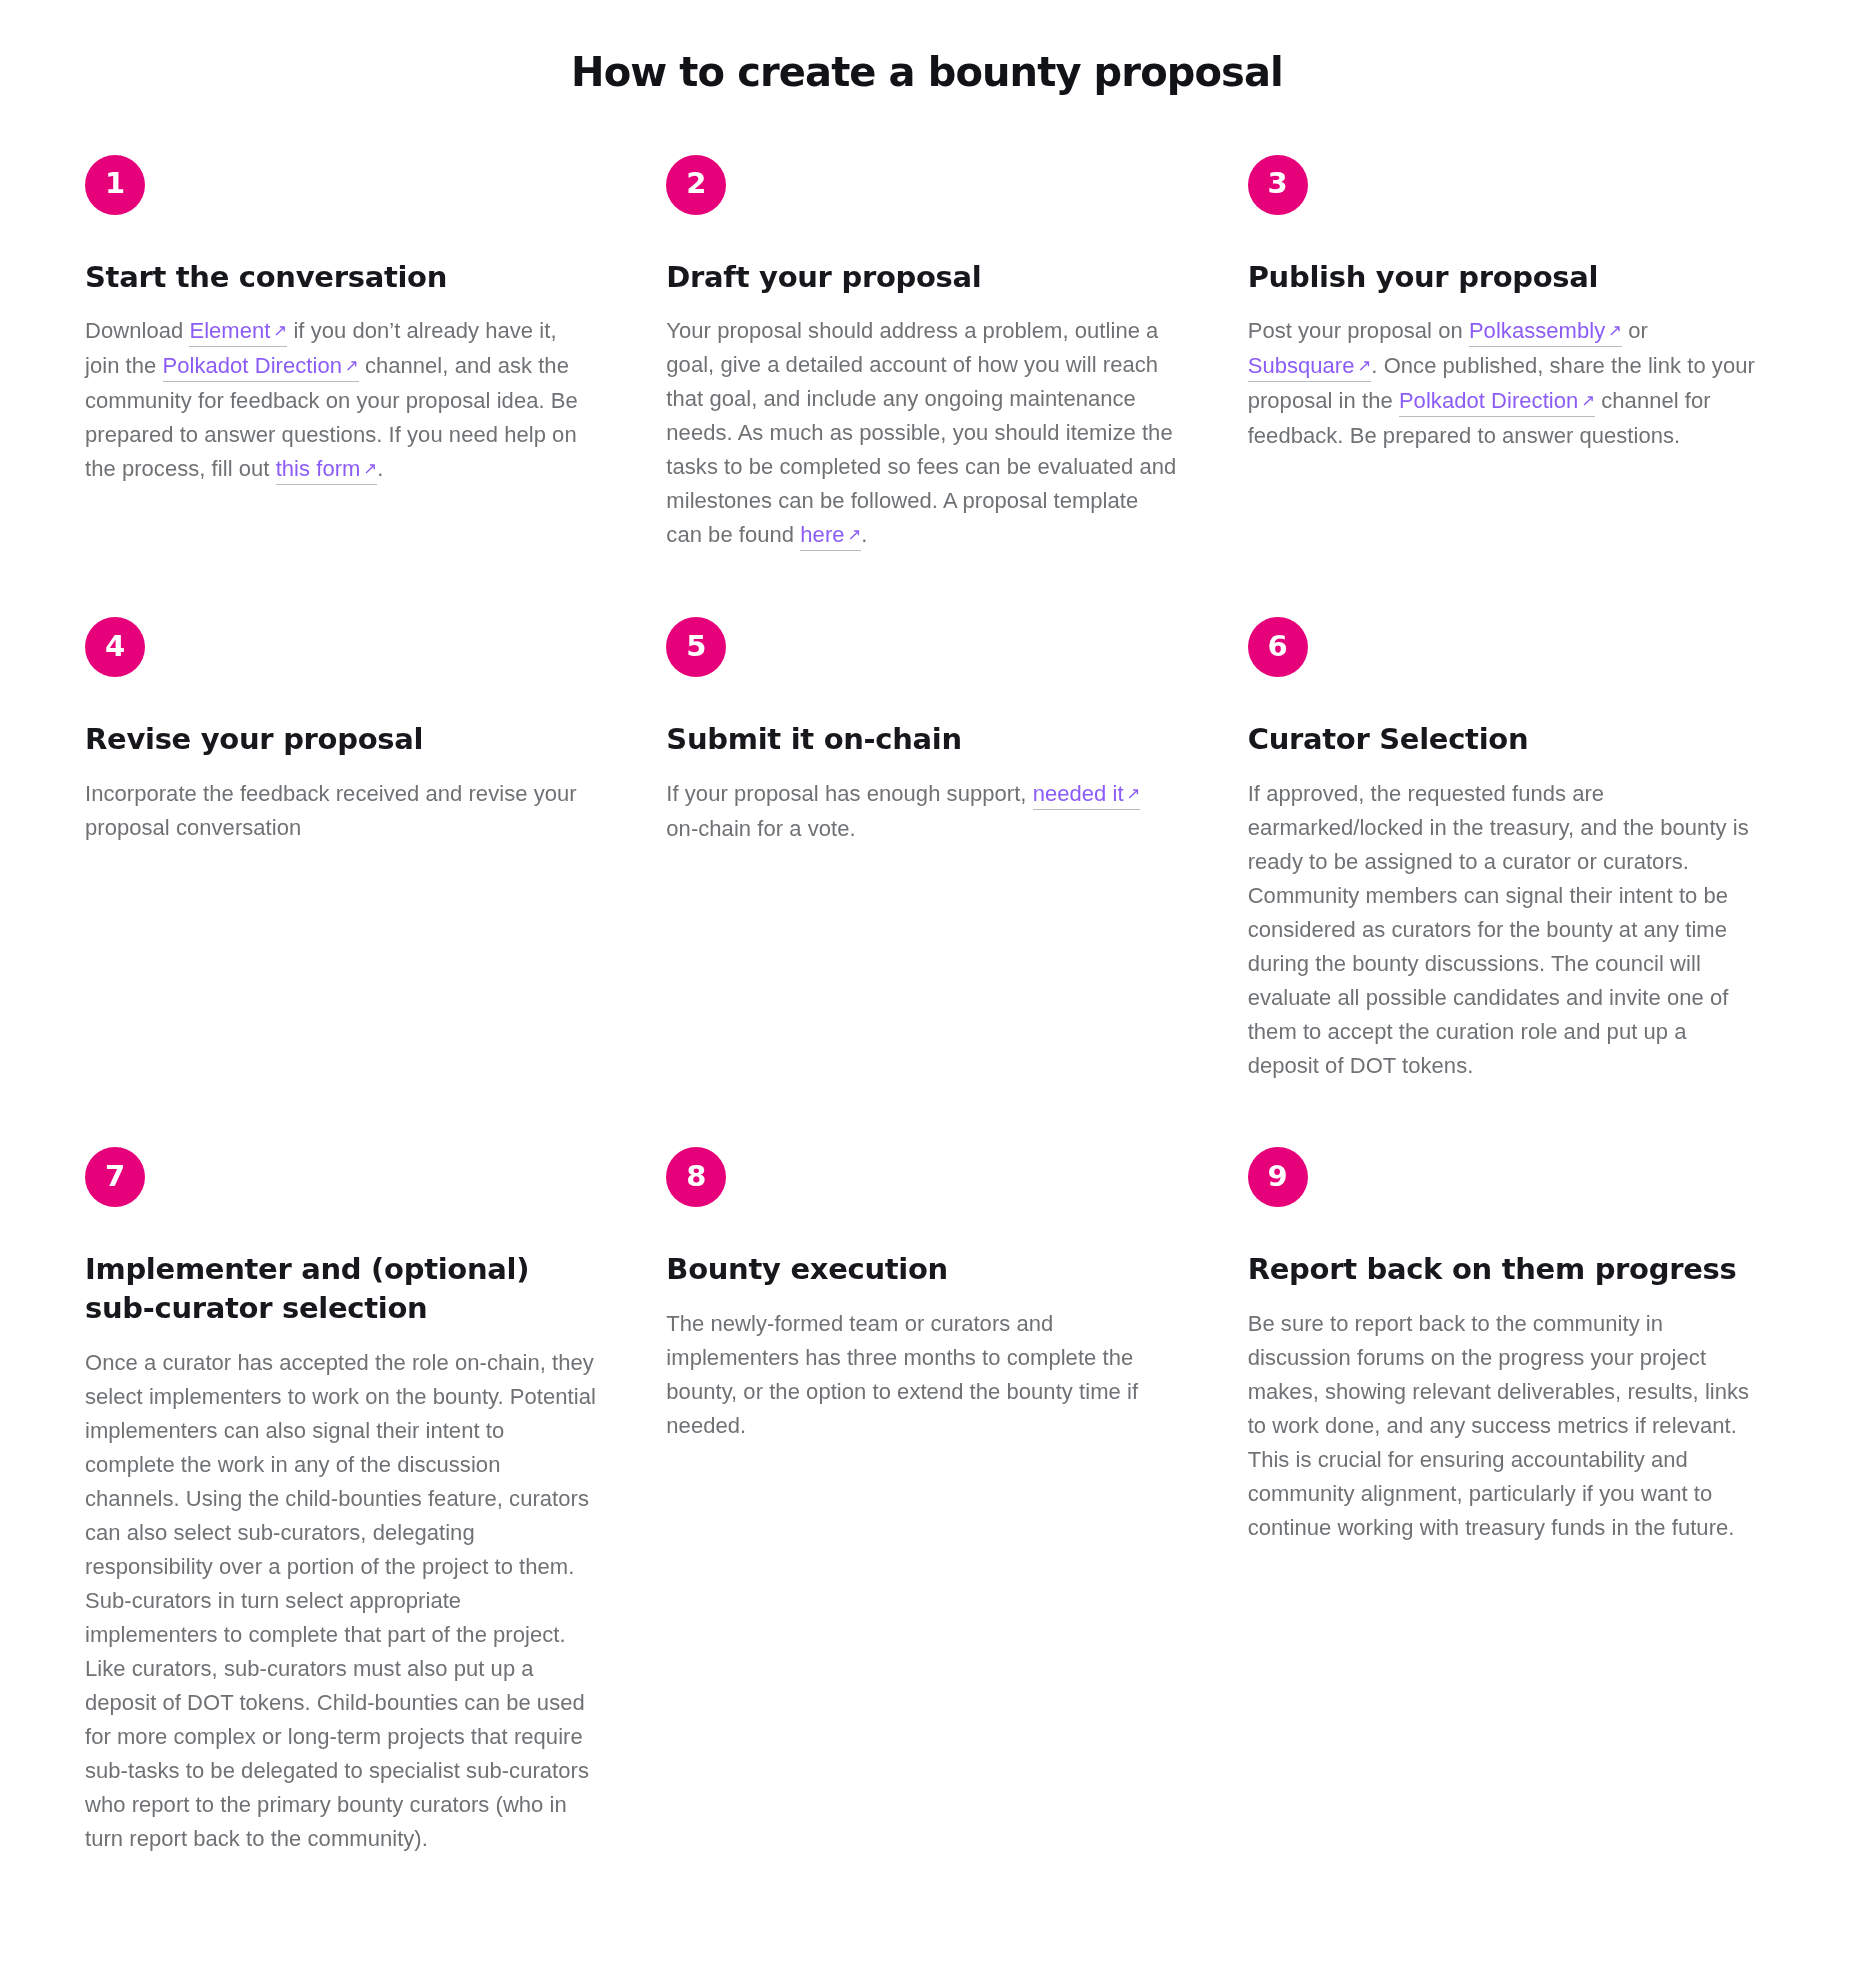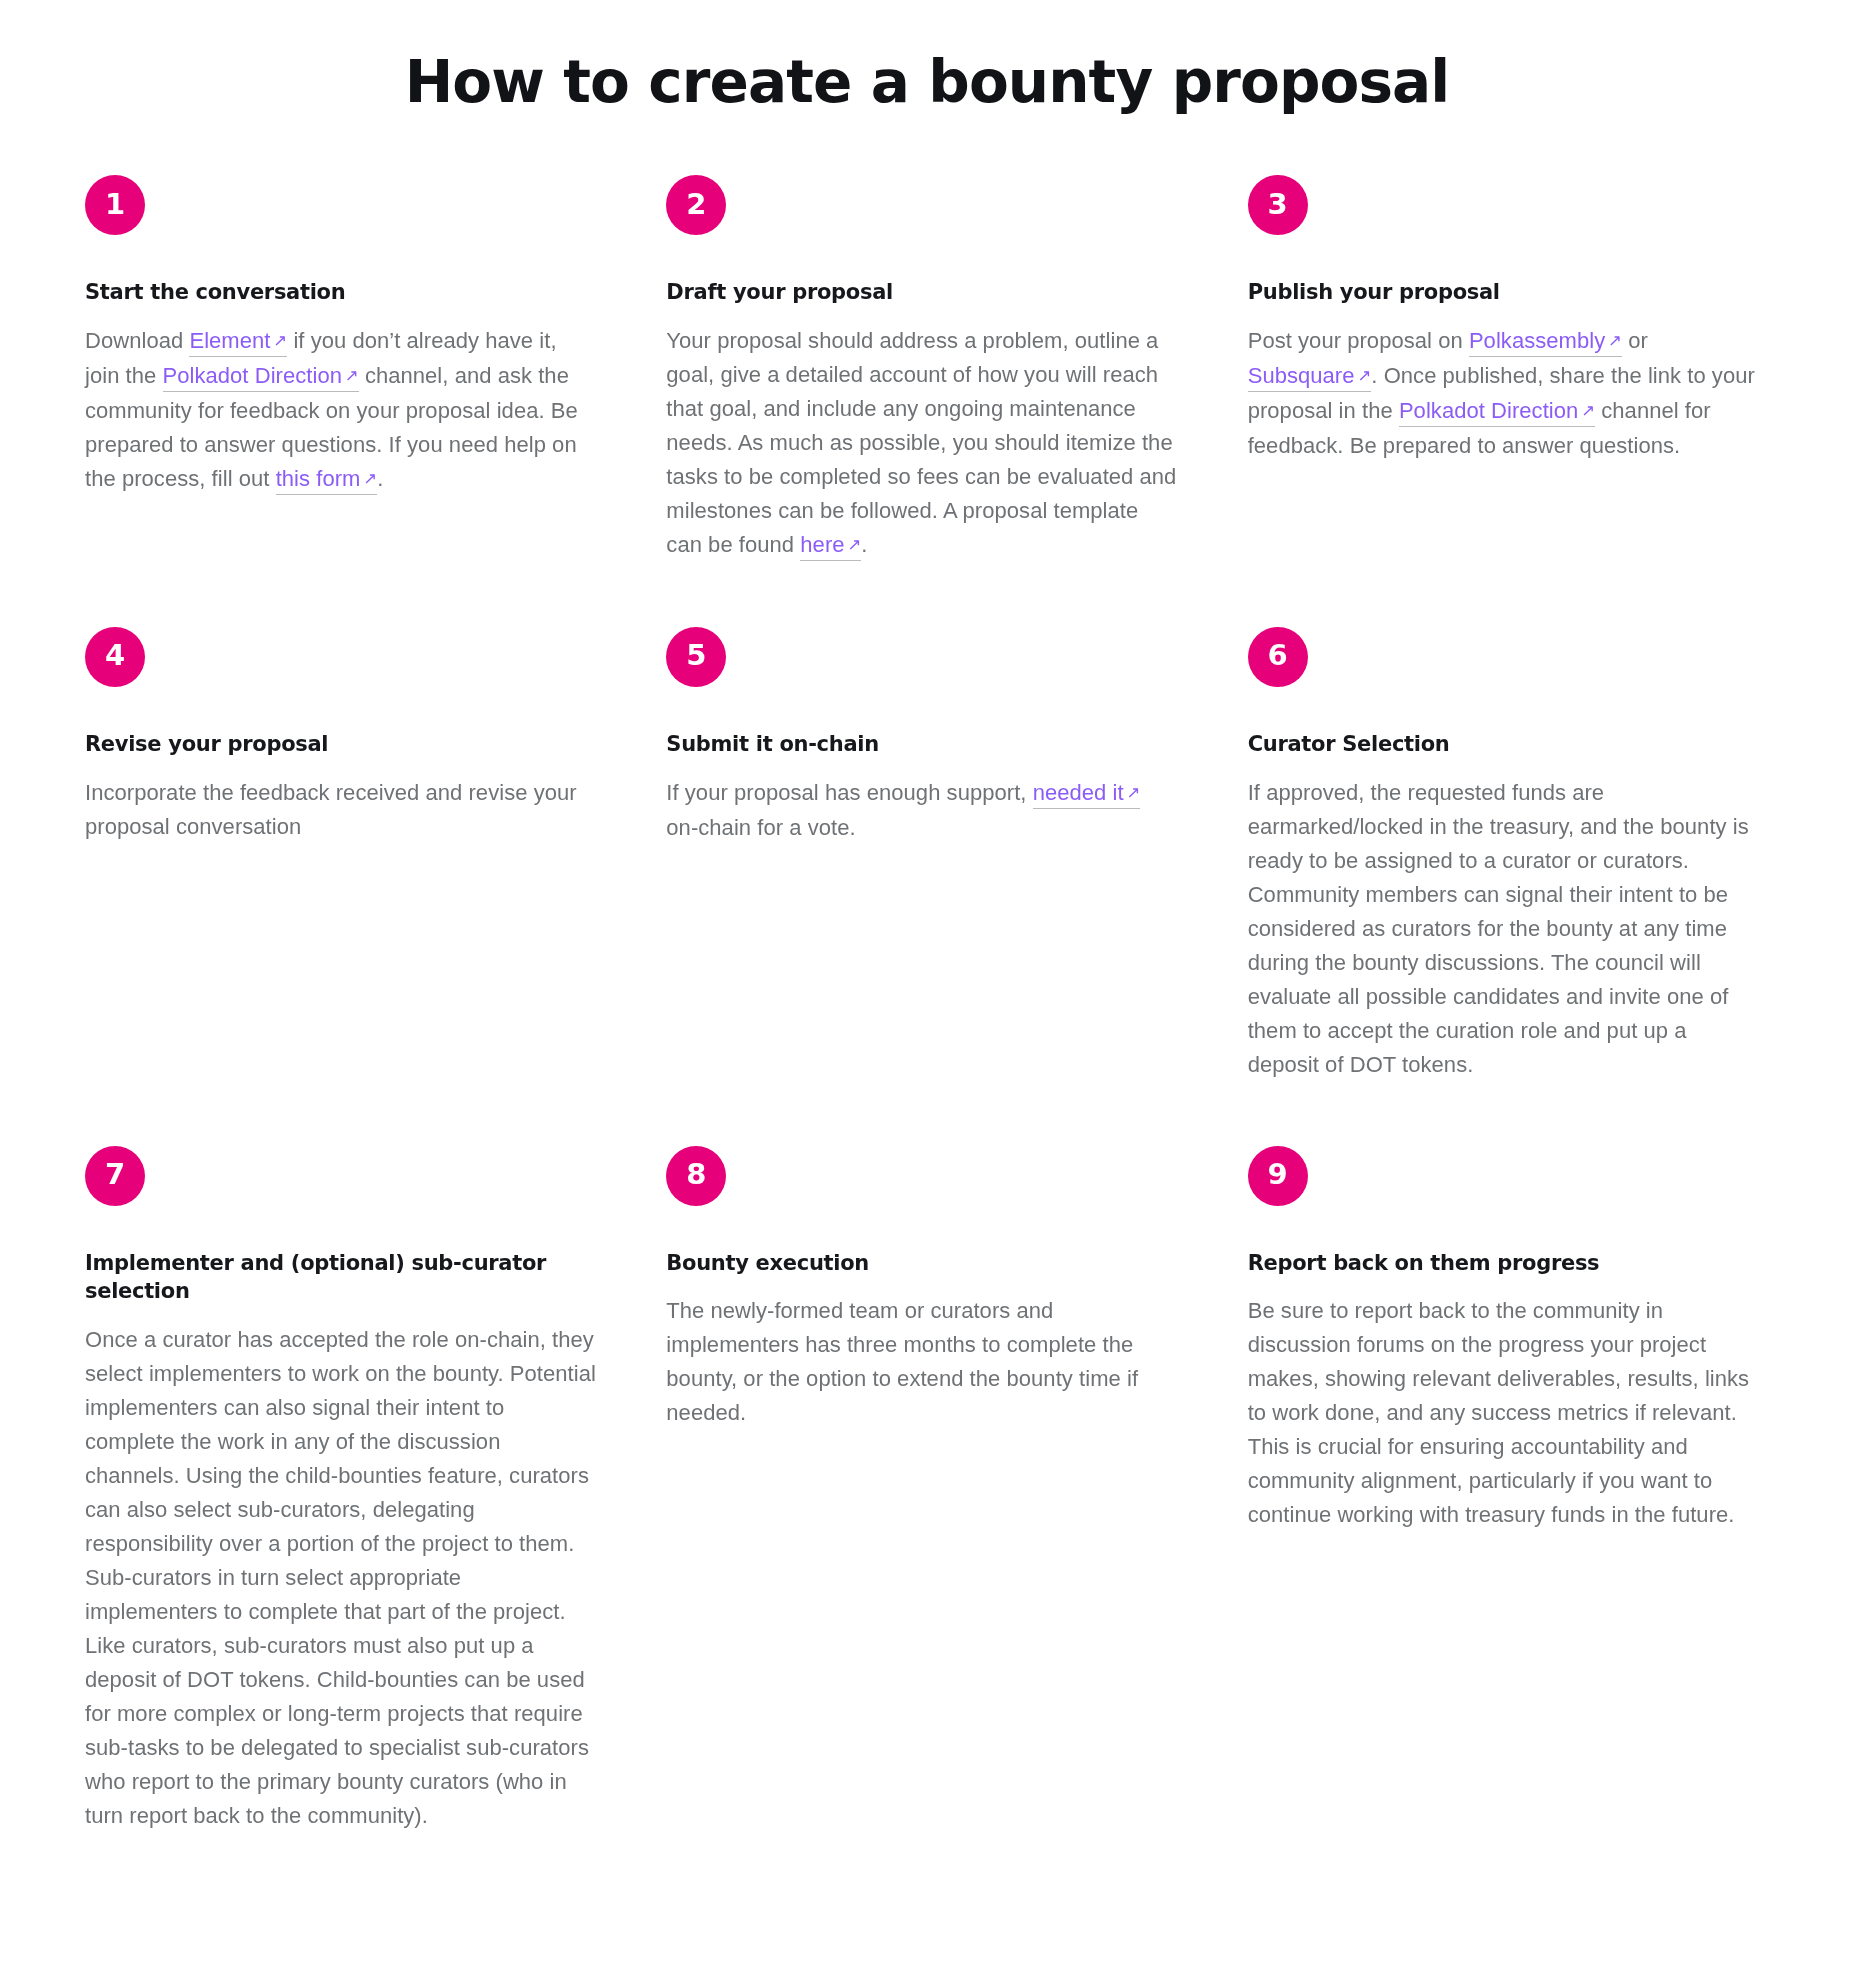--- a/index.html
+++ b/index.html
@@ -18,21 +18,21 @@
     width: 1854px;
     min-height: 1987px;
     padding: 50px 85px 39px 85px;
     background: #ffffff;
   }
   .page-title {
     margin: 0;
     padding: 0 0 0 0;
     text-align: center;
     font-family: "DejaVu Sans", sans-serif;
-    font-size: 58px;
+    font-size: 40px;
     line-height: 1.12;
     font-weight: 700;
     letter-spacing: -0.9px;
     color: #111316;
   }
   .steps-grid {
     margin-top: 60px;
     display: grid;
     grid-template-columns: repeat(3, 1fr);
     column-gap: 60px;
@@ -55,21 +55,21 @@
     font-family: "DejaVu Sans", sans-serif;
     font-size: 29px;
     font-weight: 700;
     line-height: 1;
     letter-spacing: 0px;
     padding-bottom: 1.9px;
   }
   .step-heading {
     margin: 43px 0 0 0;
     font-family: "DejaVu Sans", sans-serif;
-    font-size: 21px;
+    font-size: 29px;
     line-height: 1.35;
     font-weight: 700;
     letter-spacing: -0.3px;
     color: #16181c;
   }
   .step-body {
     margin: 17.5px 0 0 0;
     font-family: "Liberation Sans", sans-serif;
     font-size: 22px;
     line-height: 34px;

